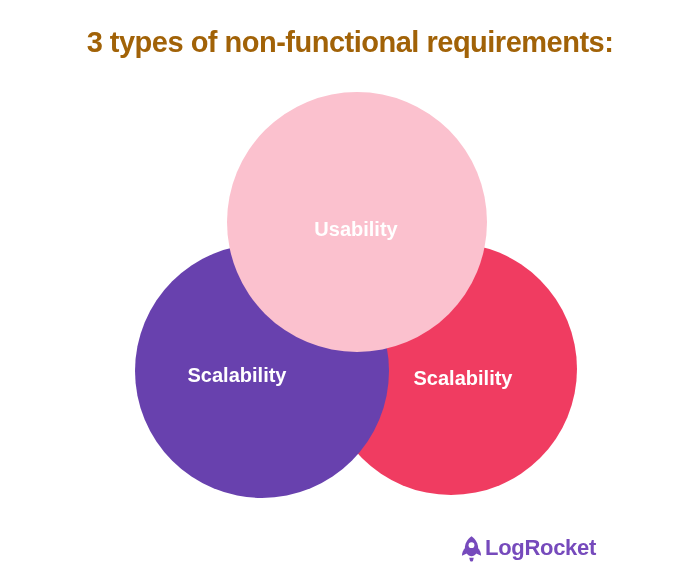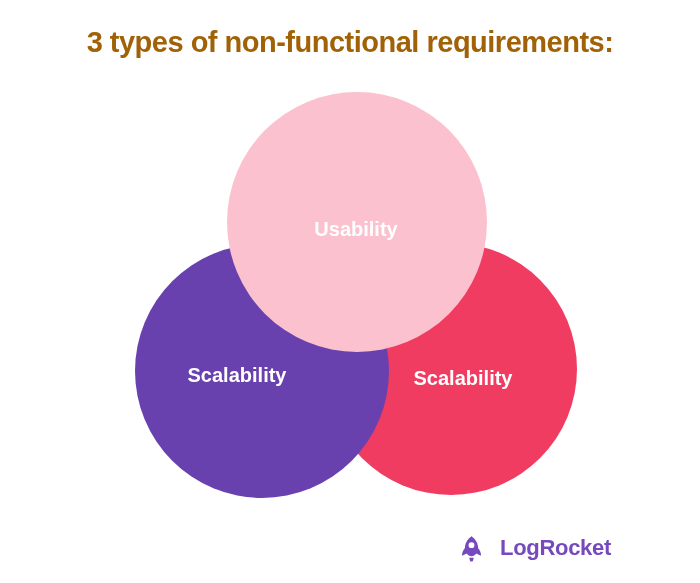--- a/index.html
+++ b/index.html
@@ -68,21 +68,21 @@
   .l-usability   { left: 356px; top: 229px; }
   .l-reliability { left: 237px; top: 375px; }
   .l-scalability { left: 463px; top: 378px; }
 
   .logo {
     position: absolute;
     left: 461px;
     top: 535px;
     display: flex;
     align-items: center;
-    gap: 18px;
+    gap: 3px;
     color: #764ABC;
     justify-content: center;
   }
   .rocket {
     width: 21px;
     height: 28px;
     display: block;
   }
   .logo-text {
     font-size: 22px;

